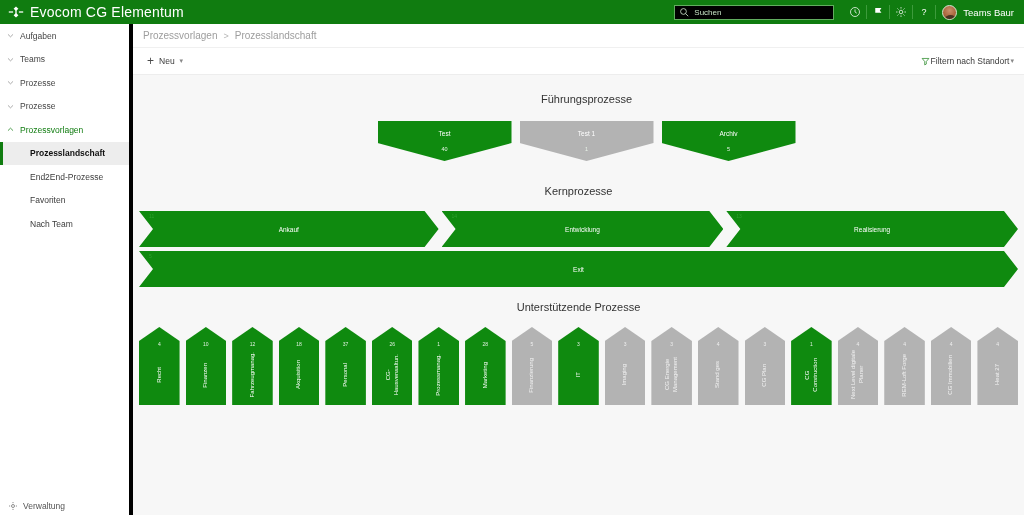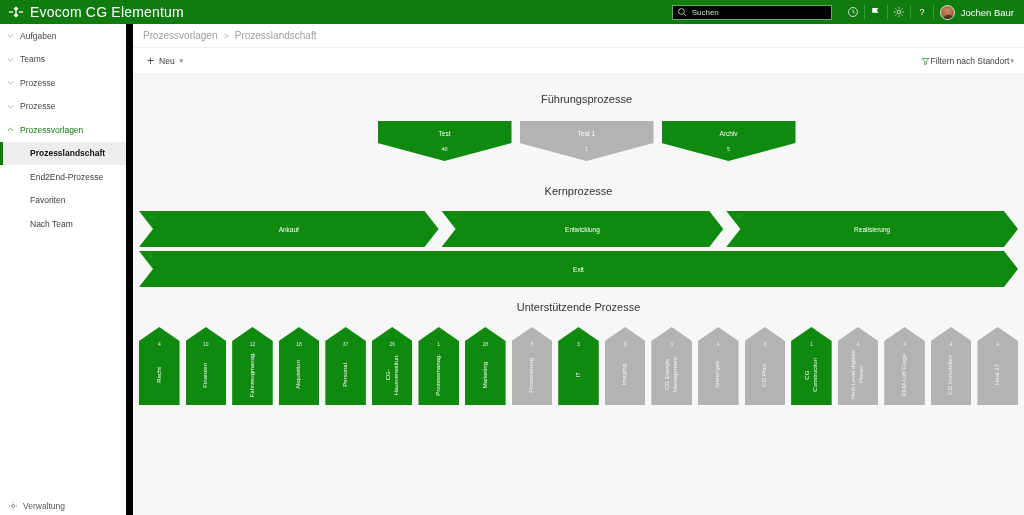--- a/index.html
+++ b/index.html
@@ -62,21 +62,21 @@
   .avatar::after {
     content: ""; position: absolute; left: 2px; bottom: -4px;
     width: 11px; height: 8px; border-radius: 50% 50% 0 0; background: #4a3322;
   }
   .user-name { font-size: 9.5px; color: #ffffff; white-space: nowrap; }
 
   
   #sidebar {
     position: absolute; left: 0; top: 24px; width: 133px; height: 491px;
     background: #ffffff;
-    border-right: 7px solid #000000;
+    border-right: 4px solid #000000;
   }
   .nav-item {
     display: flex; align-items: center;
     height: 23.5px; padding-left: 6px;
     font-size: 8.5px; color: #444444;
     cursor: default; position: relative;
   }
   .nav-item .chev {
     width: 9px; height: 9px; margin-right: 5px; flex: none;
     color: #8a8a8a;
@@ -270,21 +270,21 @@
 
   <div class="top-icon">
     <svg width="12" height="12" viewBox="0 0 16 16">
       <text x="8" y="12" font-size="12" font-family="Liberation Sans, sans-serif" fill="#ffffff" text-anchor="middle">?</text>
     </svg>
   </div>
   <div class="top-sep"></div>
 
   <div class="user-chip">
     <div class="avatar"></div>
-    <span class="user-name">Jochen Baur</span>
+    <span class="user-name">Teams Baur</span>
   </div>
 </div>
 
 <div id="sidebar">
   <div id="nav-list">
       <div class="nav-item">
         <svg class="chev" viewBox="0 0 16 16">
           <path d="M3.5 6 L8 10.4 L12.5 6" fill="none" stroke="currentColor" stroke-width="1.3"></path>
         </svg>
         <span>Aufgaben</span>

